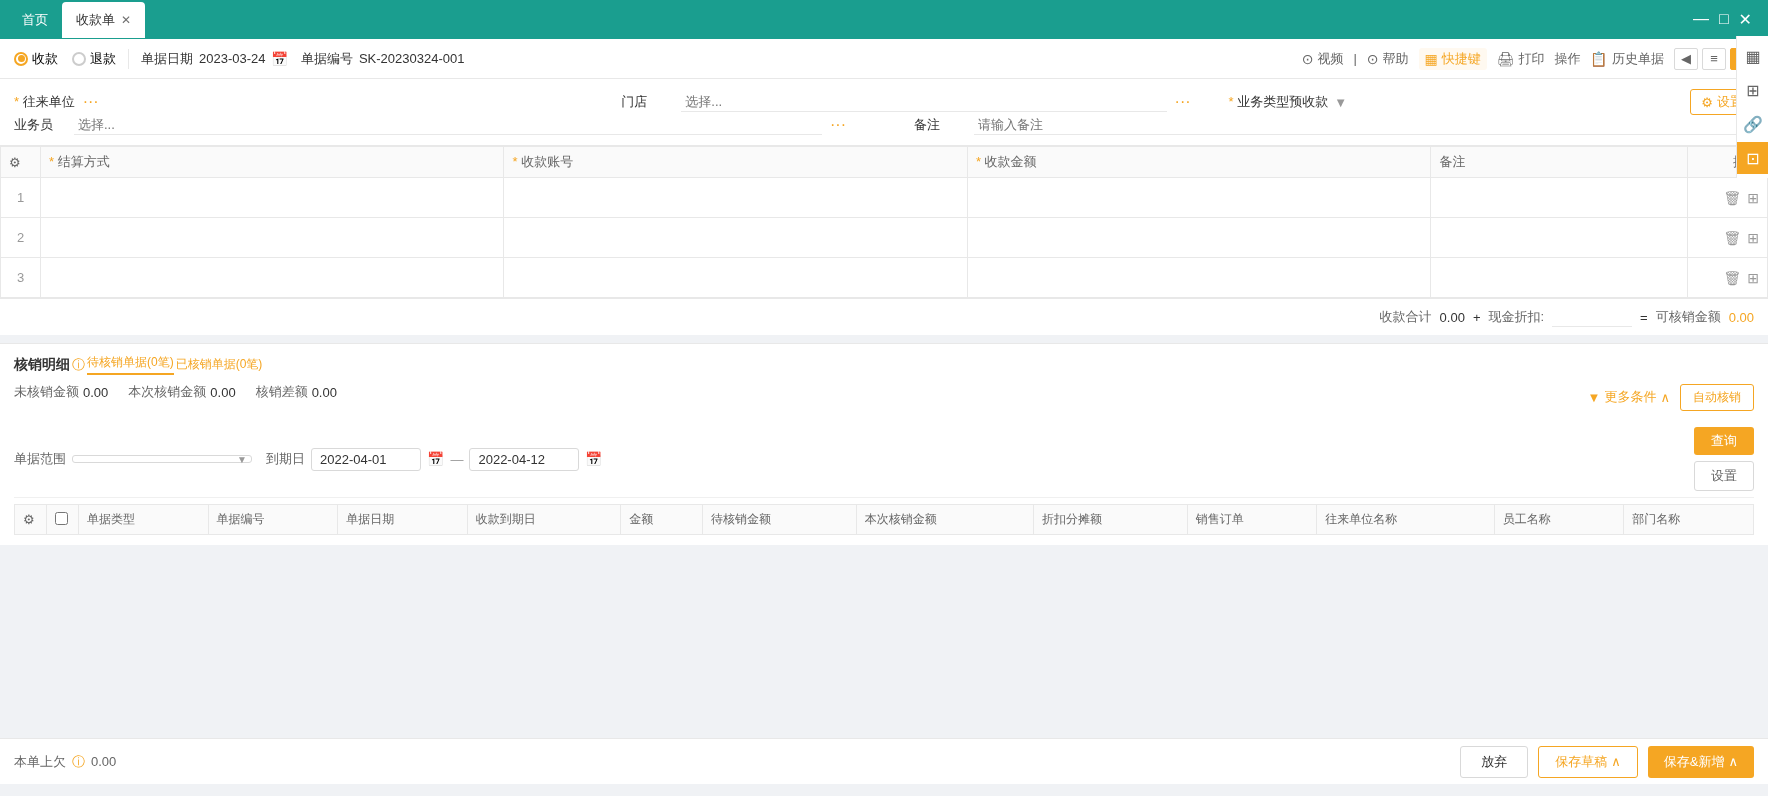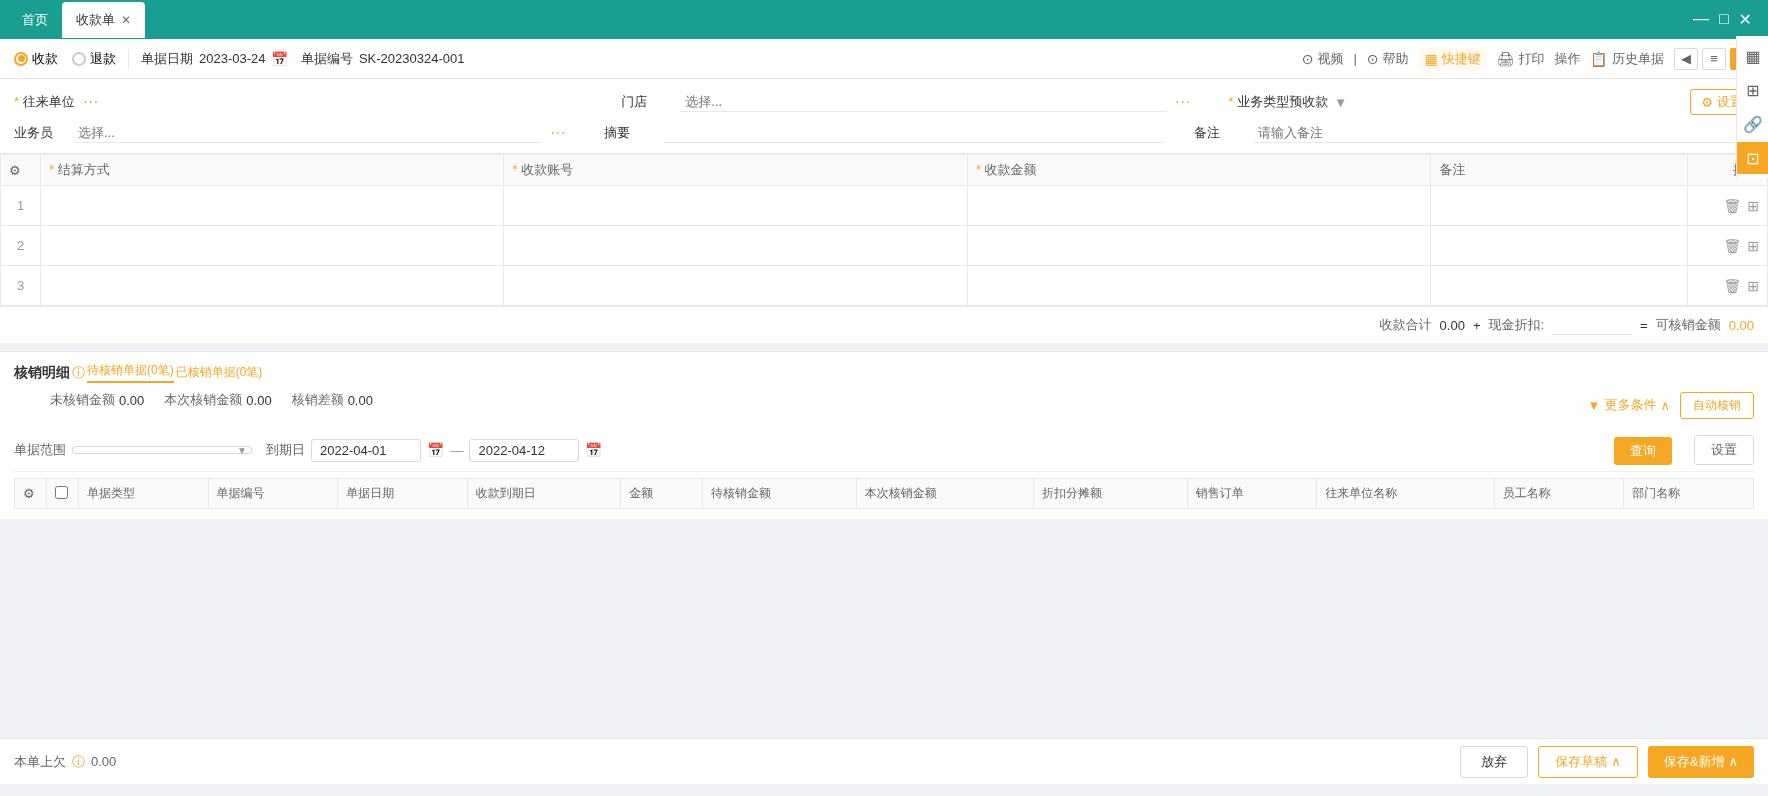--- a/index.html
+++ b/index.html
@@ -69,21 +69,21 @@
     .view-toggle { display: flex; gap: 4px; }
     .view-btn { width: 24px; height: 22px; display: flex; align-items: center; justify-content: center; cursor: pointer; border: 1px solid #d9d9d9; border-radius: 2px; color: #666; }
     .view-btn.active { background: #f5a623; color: #fff; border-color: #f5a623; }
 
     
     .form-section {
       background: #fff;
       padding: 10px 14px;
       border-bottom: 1px solid #e8e8e8;
     }
-    .form-row { display: flex; align-items: center; gap: 0; margin-bottom: 8px; }
+    .form-row { display: flex; align-items: center; gap: 0; }
     .form-row:last-child { margin-bottom: 0; }
     .form-field { display: flex; align-items: center; flex: 1; min-width: 0; }
     .form-label { color: #333; white-space: nowrap; min-width: 60px; }
     .form-label.required::before { content: '* '; color: #f5a623; }
     .form-input {
       flex: 1; border: none; border-bottom: 1px solid #e8e8e8; padding: 2px 4px;
       color: #999; outline: none; background: transparent; min-width: 0;
     }
     .more-btn { color: #f5a623; cursor: pointer; padding: 0 8px; font-size: 16px; }
     .form-divider { width: 30px; }
@@ -159,21 +159,21 @@
     }
     .filter-dash { color: #999; }
     .query-btn {
       background: #f5a623; border: none; color: #fff;
       padding: 5px 16px; border-radius: 3px; cursor: pointer; font-size: 13px;
     }
     .settings-sm-btn {
       background: #fff; border: 1px solid #d9d9d9; color: #666;
       padding: 5px 16px; border-radius: 3px; cursor: pointer; font-size: 13px;
     }
-    .filter-actions { margin-left: auto; display: flex; gap: 22px; align-items: flex-end; }
+    .filter-actions { margin-left: auto; display: flex; flex-direction: column; gap: 6px; }
 
     
     .verify-table-wrap { overflow: auto; }
     .verify-table { width: 100%; border-collapse: collapse; }
     .verify-table th, .verify-table td {
       border: 1px solid #e8e8e8; padding: 6px 8px; font-size: 12px;
       white-space: nowrap;
     }
     .verify-table th { background: #fafafa; color: #666; font-weight: normal; }
 
@@ -305,24 +305,20 @@
       </button>
     </div>
   </div>
   <div class="form-row">
     <div class="form-field" style="flex:2.5;">
       <span class="form-label">业务员</span>
       <input class="form-input" type="text" placeholder="选择..." style="">
       <span class="more-btn">···</span>
     </div>
     <div class="form-divider"></div>
-    <div class="form-field" style="flex:2.5;">
-      <span class="form-label">摘要</span>
-      <input class="form-input" type="text" style="">
-    </div>
     <div class="form-divider"></div>
     <div class="form-field" style="flex:2.5;">
       <span class="form-label">备注</span>
       <input class="form-input" type="text" placeholder="请输入备注" style="">
     </div>
   </div>
 </div>
 
 <div class="table-section">
   <table>
@@ -393,21 +389,21 @@
 </div>
 
 <div class="verify-section">
   <div class="verify-header">
     <span class="verify-title">核销明细</span>
     <span class="verify-info-icon">ⓘ</span>
     <span class="verify-tab active">待核销单据(0笔)</span>
     <span class="verify-tab">已核销单据(0笔)</span>
   </div>
 
-  <div style="display:flex; align-items:center; margin-bottom:10px;margin-left:36px;">
+  <div style="display:flex; align-items:center; margin-bottom:10px;">
     <div class="verify-summary">
       <div class="verify-sum-item">
         <span>未核销金额</span>
         <span class="verify-sum-val">0.00</span>
       </div>
       <div class="verify-sum-item">
         <span>本次核销金额</span>
         <span class="verify-sum-val">0.00</span>
       </div>
       <div class="verify-sum-item">

